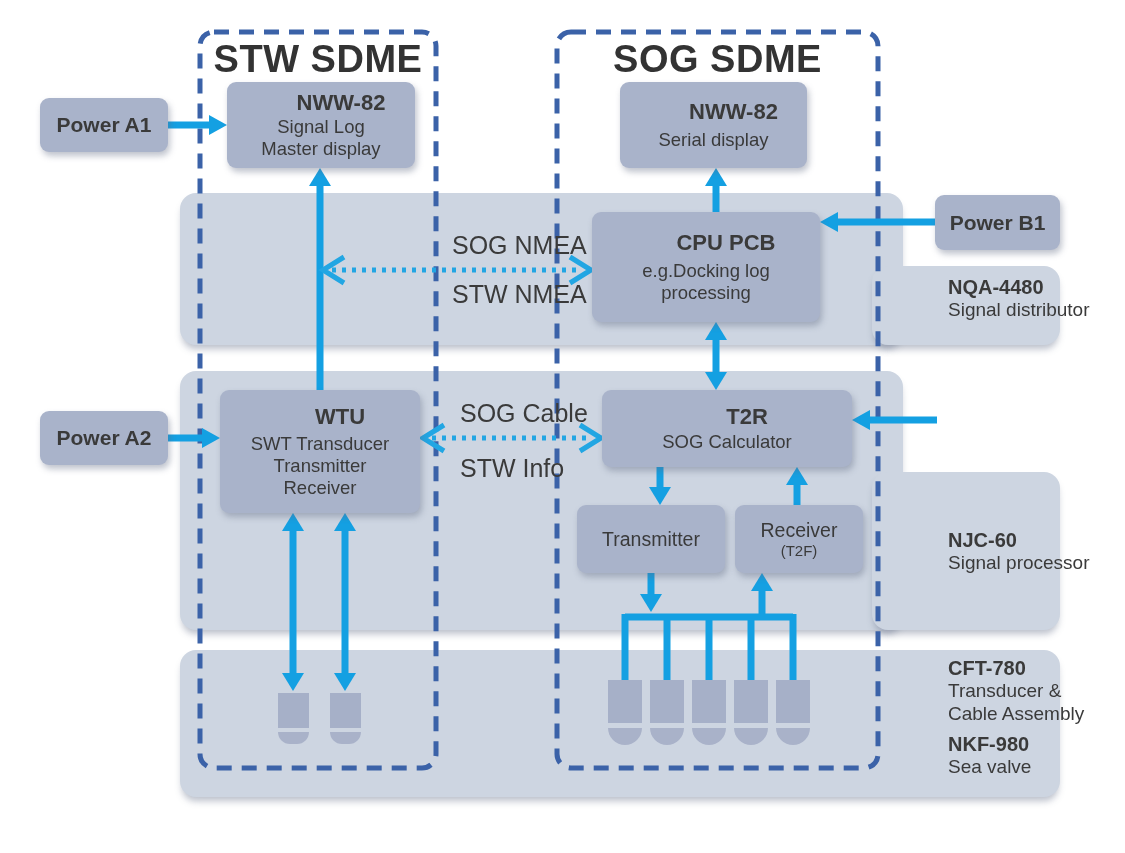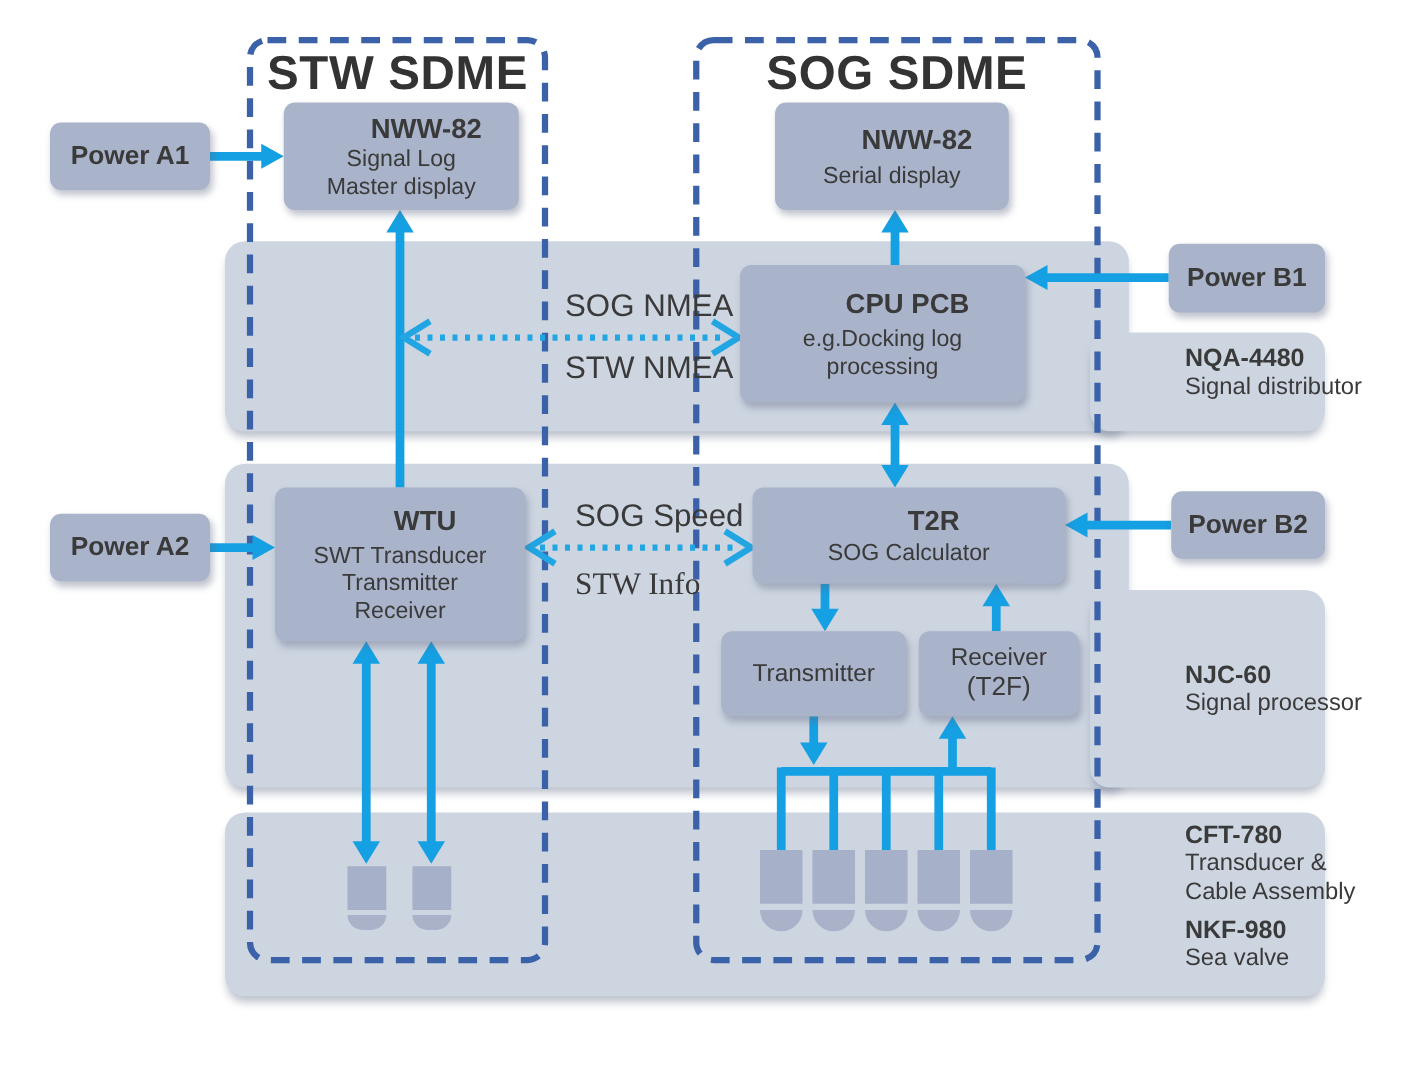--- a/index.html
+++ b/index.html
@@ -105,21 +105,20 @@
     <path d="M444,425 L423,438 L444,451" class="chev"></path>
     <path d="M580,425 L601,438 L580,451" class="chev"></path>
   </svg>
 
   <div class="gtitle" style="left:200px;top:38px;width:236px;">STW SDME</div>
   <div class="gtitle" style="left:557px;top:38px;width:321px;">SOG SDME</div>
 
   <div class="power" style="left:40px;top:98px;width:128px;height:54px;">Power A1</div>
   <div class="power" style="left:40px;top:411px;width:128px;height:54px;">Power A2</div>
   <div class="power" style="left:935px;top:195px;width:125px;height:55px;">Power B1</div>
-  <div class="power" style="left:937px;top:393px;width:123px;height:54px;">Power B2</div>
 
   <div class="node" style="left:227px;top:82px;width:188px;height:86px;">
     <span class="t">NWW-82</span>
     <span class="s">Signal Log</span>
     <span class="s">Master display</span>
   </div>
 
   <div class="node" style="left:620px;top:82px;width:187px;height:86px;">
     <span class="t">NWW-82</span>
     <span class="s" style="margin-top:4px;">Serial display</span>
@@ -142,27 +141,27 @@
     <span class="t">T2R</span>
     <span class="s">SOG Calculator</span>
   </div>
 
   <div class="node" style="left:577px;top:505px;width:148px;height:68px;">
     <span class="s" style="font-size:19.5px;">Transmitter</span>
   </div>
 
   <div class="node" style="left:735px;top:505px;width:128px;height:68px;">
     <span class="s" style="font-size:19.5px;">Receiver</span>
-    <span class="s" style="font-size:21px;">(T2F)</span>
+    <span class="s" style="font-size:15px;">(T2F)</span>
   </div>
 
   <div class="linklabel" style="left:452px;top:231px;">SOG NMEA</div>
   <div class="linklabel" style="left:452px;top:280px;">STW NMEA</div>
-  <div class="linklabel" style="left:460px;top:399px;">SOG Speed</div>
-  <div class="linklabel" style="left:460px;top:454px;font-family:Liberation Serif, serif;">STW Info</div>
+  <div class="linklabel" style="left:460px;top:399px;">SOG Cable</div>
+  <div class="linklabel" style="left:460px;top:454px;">STW Info</div>
 
   <div class="sideblock" style="left:948px;top:275px;">
     <span class="m">NQA-4480</span>
     <span class="d">Signal distributor</span>
   </div>
   <div class="sideblock" style="left:948px;top:528px;">
     <span class="m">NJC-60</span>
     <span class="d">Signal processor</span>
   </div>
   <div class="sideblock" style="left:948px;top:656px;">

